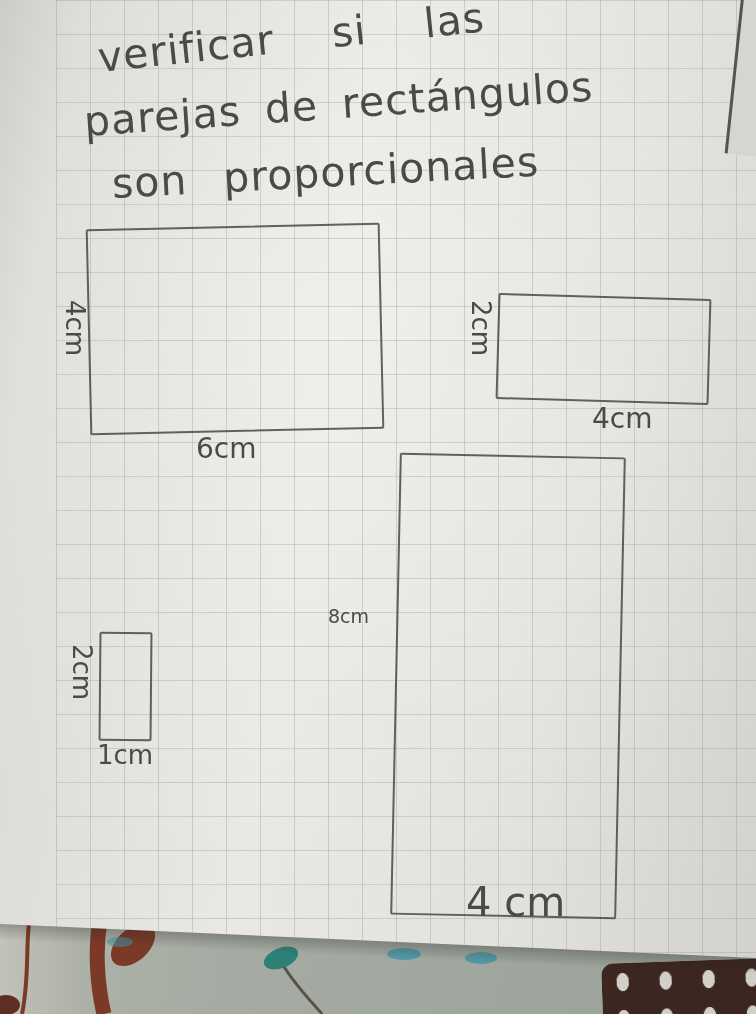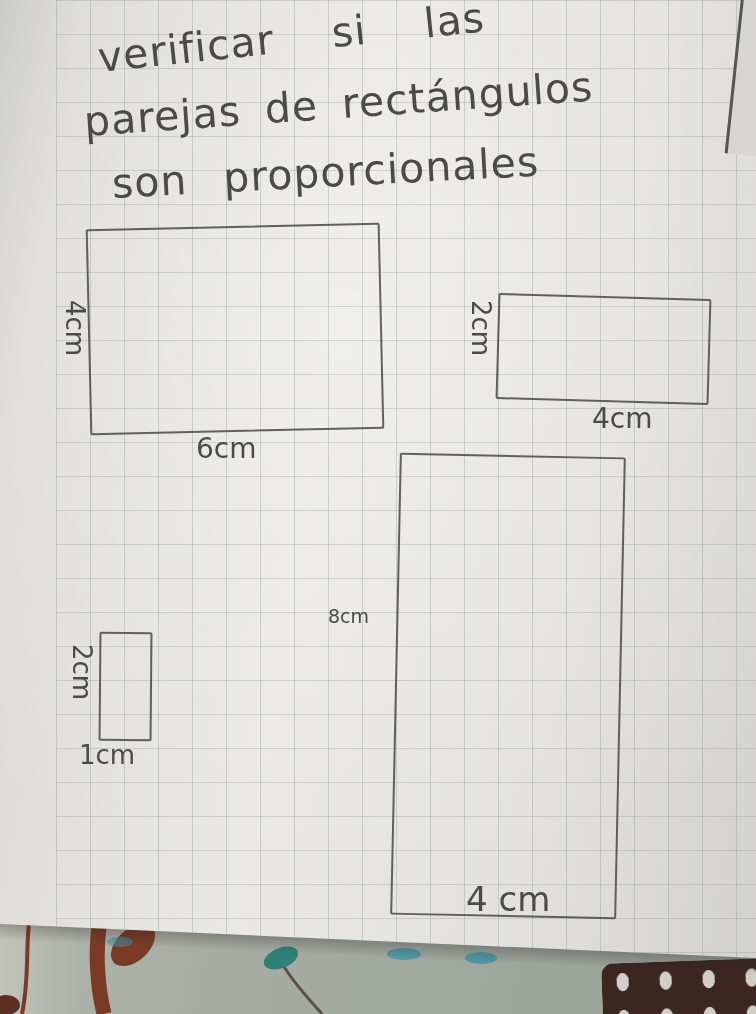--- a/index.html
+++ b/index.html
@@ -76,23 +76,23 @@
   .r3{left:99px;top:632px;width:49px;height:105px;transform:rotate(0.5deg);}
   .r4{left:395px;top:455px;width:222px;height:458px;transform:rotate(1.2deg);}
 
   .dim{font-size:26px;color:#4a4a47;position:absolute;white-space:nowrap;}
   .vert{transform:rotate(90deg);transform-origin:0 0;}
   .d-r1-h{left:90px;top:300px;}
   .d-r1-w{left:196px;top:432px;font-size:28px;text-align:right;}
   .d-r2-h{left:496px;top:300px;}
   .d-r2-w{left:592px;top:402px;font-size:28px;}
   .d-r3-h{left:97px;top:644px;}
-  .d-r3-w{left:79px;top:740px;text-align:center;}
+  .d-r3-w{left:97px;top:740px;text-align:center;}
   .d-r4-h{left:328px;top:605px;font-size:19px;}
-  .d-r4-w{left:466px;top:879px;font-size:34px;}
+  .d-r4-w{left:466px;top:879px;font-size:40px;}
 </style>
 </head>
 <body>
 
 <div class="photo">
 
   <div class="fabric">
     <div class="fabric-light-patch"></div>
     <svg width="756" height="154" viewBox="0 0 756 154">
       <path d="M30,55 C25,85 30,115 22,154" stroke="#7b3a26" stroke-width="4" fill="none"></path>

